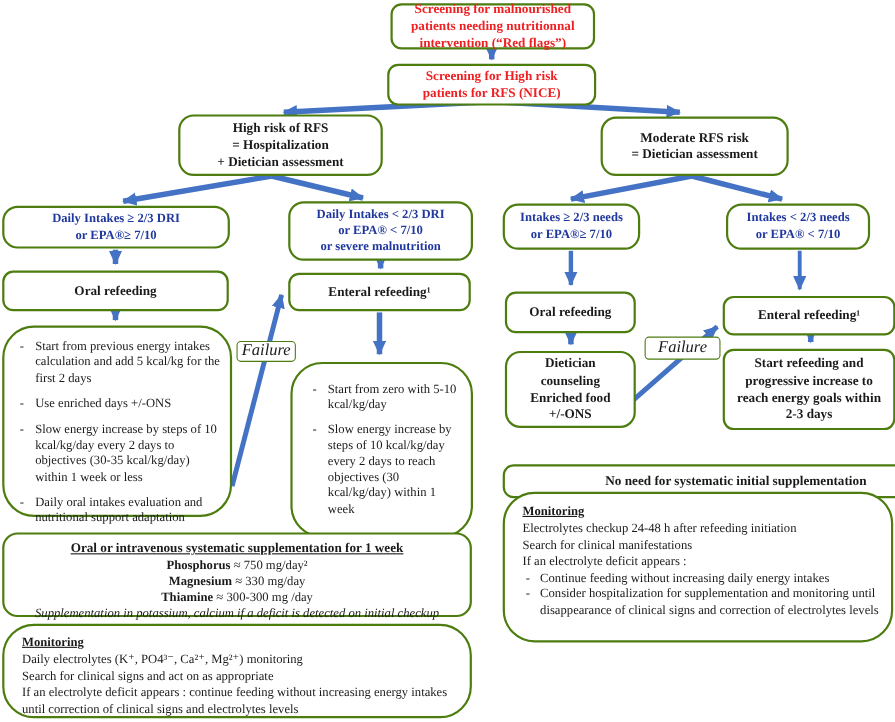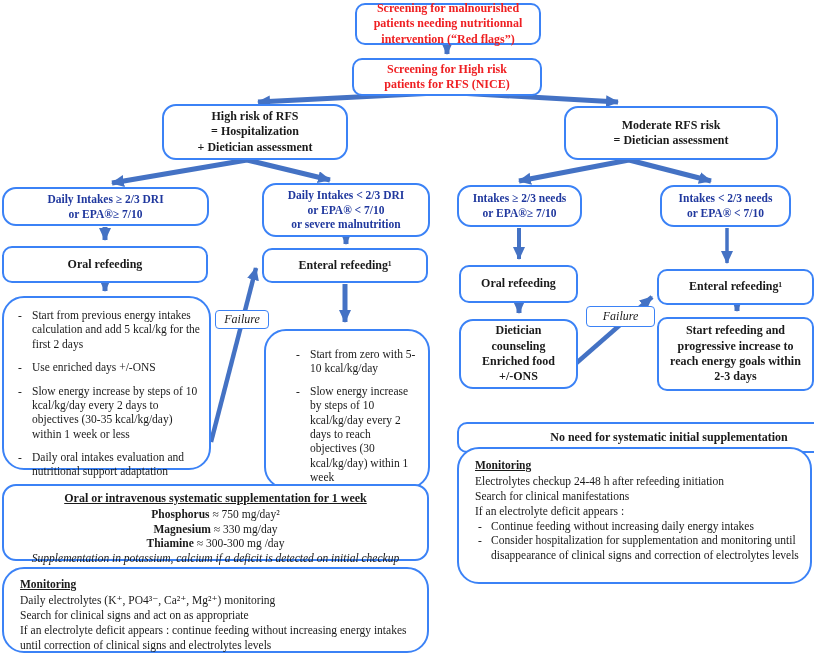--- a/index.html
+++ b/index.html
@@ -3,48 +3,48 @@
 <meta charset="utf-8">
 <style>
   html,body{margin:0;padding:0;background:#ffffff;}
   #canvas{
     position:relative;width:814px;height:656px;background:#ffffff;overflow:hidden;
     font-family:"Liberation Serif","DejaVu Serif",serif;color:#1a1a1a;
   }
   #arrows{position:absolute;left:0;top:0;width:814px;height:656px;z-index:1;}
   .node{
     position:absolute;z-index:2;box-sizing:border-box;background:#ffffff;
-    border:2px solid #3b82f6;border-radius:10px;
+    border:2px solid #4d7c0f;border-radius:10px;
     display:flex;align-items:center;justify-content:center;
     text-align:center;white-space:pre-line;line-height:1.28;
     font-weight:bold;font-size:12px;padding:2px 6px;
   }
   .red{color:#ef1f22;}
   .bluetext{color:#20389e;font-size:11.5px;}
   .round-lg{border-radius:22px;}
   .round-md{border-radius:14px;}
   .panel{
     align-items:flex-start;justify-content:flex-start;text-align:left;
-    font-weight:normal;font-size:11.5px;white-space:normal;padding:10px 8px 6px 10px;
+    font-weight:normal;font-size:11.5px;white-space:normal;padding:10px 8px 6px 10px;border-radius:29px;
   }
   ul.dash{list-style:none;margin:0;padding:0;}
   ul.dash li{position:relative;padding-left:18px;margin-bottom:9px;line-height:1.25;}
   ul.dash li::before{content:"-";position:absolute;left:4px;top:0;}
   ul.dash.tight li{margin-bottom:8px;}
   .mon-title{font-weight:bold;text-decoration:underline;margin-bottom:1px;}
   .mon-line{line-height:1.3;}
   .mon-bullet{position:relative;padding-left:16px;line-height:1.3;}
   .mon-bullet::before{content:"-";position:absolute;left:3px;top:0;}
   .supp{display:block;text-align:center;font-weight:normal;white-space:normal;padding:5px 8px;}
   .supp-title{font-weight:bold;text-decoration:underline;font-size:12px;line-height:1.3;}
   .supp-row{font-size:11.5px;line-height:1.3;}
   .supp-row b{font-weight:bold;}
   .supp-note{font-style:italic;font-size:11.5px;line-height:1.3;}
   .failure{
-    font-style:italic;font-weight:normal;font-size:12px;border-width:1.5px;
+    font-style:italic;font-weight:normal;font-size:15px;border-width:1.5px;
     border-radius:4px;padding:0 4px;z-index:3;
   }
 </style>
 </head>
 <body>
 
 <div id="canvas">
 
   <svg id="arrows" viewBox="0 0 814 656" xmlns="http://www.w3.org/2000/svg">
     <defs>
@@ -77,21 +77,21 @@
 patients needing nutritionnal
 intervention (“Red flags”)</div>
 
   <div class="node red" style="left:352px;top:58px;width:190px;height:38px;">Screening for High risk
 patients for RFS (NICE)</div>
 
   <div class="node round-md" style="left:162px;top:104px;width:186px;height:56px;">High risk of RFS
 = Hospitalization
 + Dietician assessment</div>
 
-  <div class="node round-md" style="left:564px;top:106px;width:214px;height:54px;">Moderate RFS risk
+  <div class="node round-md" style="left:546px;top:106px;width:171px;height:54px;">Moderate RFS risk
 = Dietician assessment</div>
 
   <div class="node bluetext round-md" style="left:2px;top:187px;width:207px;height:39px;">Daily Intakes ≥ 2/3 DRI
 or EPA®≥ 7/10</div>
 
   <div class="node bluetext round-md" style="left:262px;top:183px;width:168px;height:54px;">Daily Intakes &lt; 2/3 DRI
 or EPA® &lt; 7/10
 or severe malnutrition</div>
 
   <div class="node bluetext round-md" style="left:457px;top:185px;width:125px;height:42px;">Intakes ≥ 2/3 needs
@@ -110,21 +110,21 @@
 
   <div class="node panel round-lg" style="left:2px;top:296px;width:209px;height:174px;">
     <ul class="dash">
       <li>Start from previous energy intakes calculation and add 5 kcal/kg for the first 2 days</li>
       <li>Use enriched days +/-ONS</li>
       <li>Slow energy increase by steps of 10 kcal/kg/day every 2 days to objectives (30-35  kcal/kg/day) within 1 week or less</li>
       <li>Daily oral intakes evaluation and nutritional support adaptation</li>
     </ul>
   </div>
 
-  <div class="node panel round-lg" style="left:264px;top:329px;width:166px;height:160px;padding-top:16px;padding-left:26px;">
+  <div class="node panel round-lg" style="left:264px;top:329px;width:166px;height:160px;padding-top:16px;padding-left:14px;">
     <ul class="dash tight">
       <li>Start from zero with 5-10 kcal/kg/day</li>
       <li>Slow energy increase by steps of 10 kcal/kg/day every 2 days to reach objectives (30 kcal/kg/day) within 1 week</li>
     </ul>
   </div>
 
   <div class="node round-md" style="left:459px;top:319px;width:119px;height:70px;">Dietician
 counseling
 Enriched food
 +/-ONS</div>

